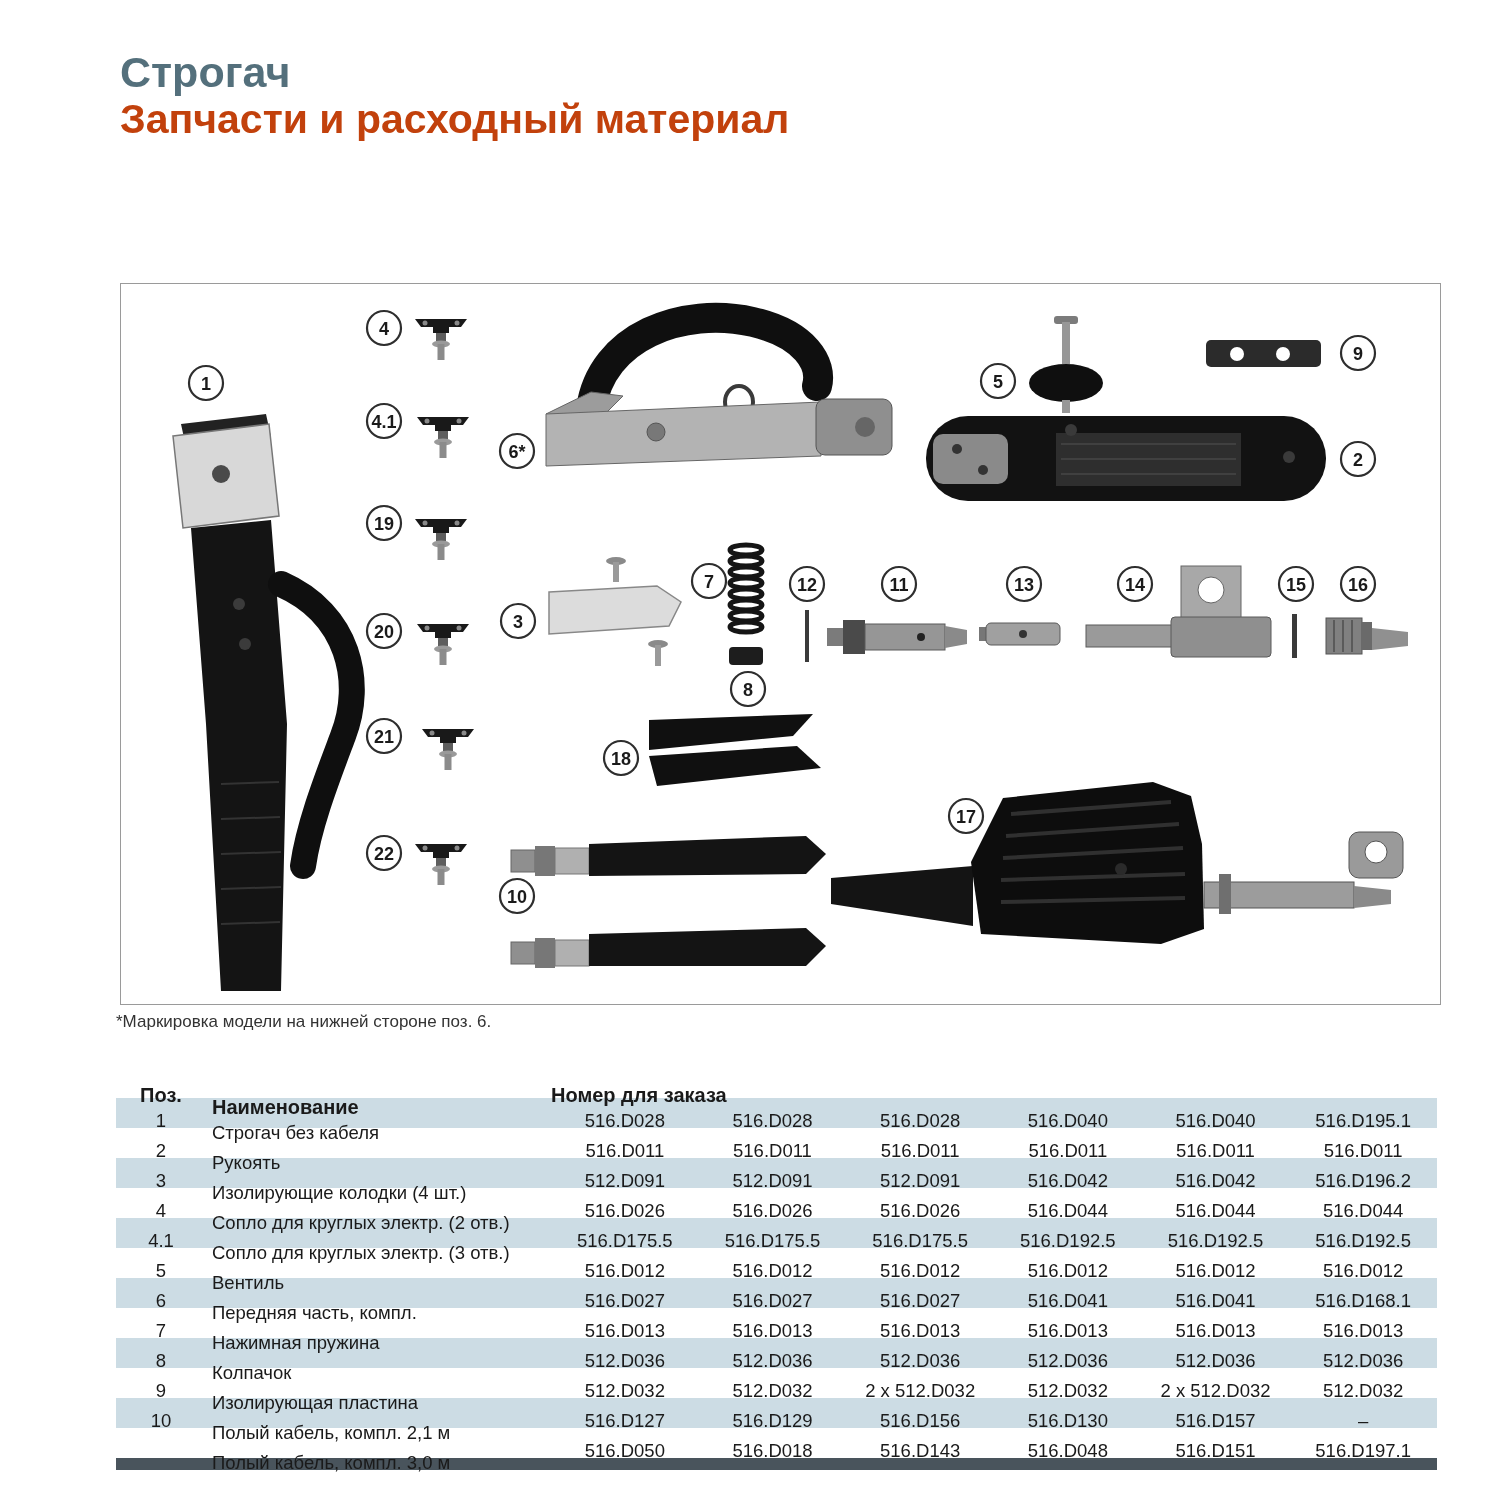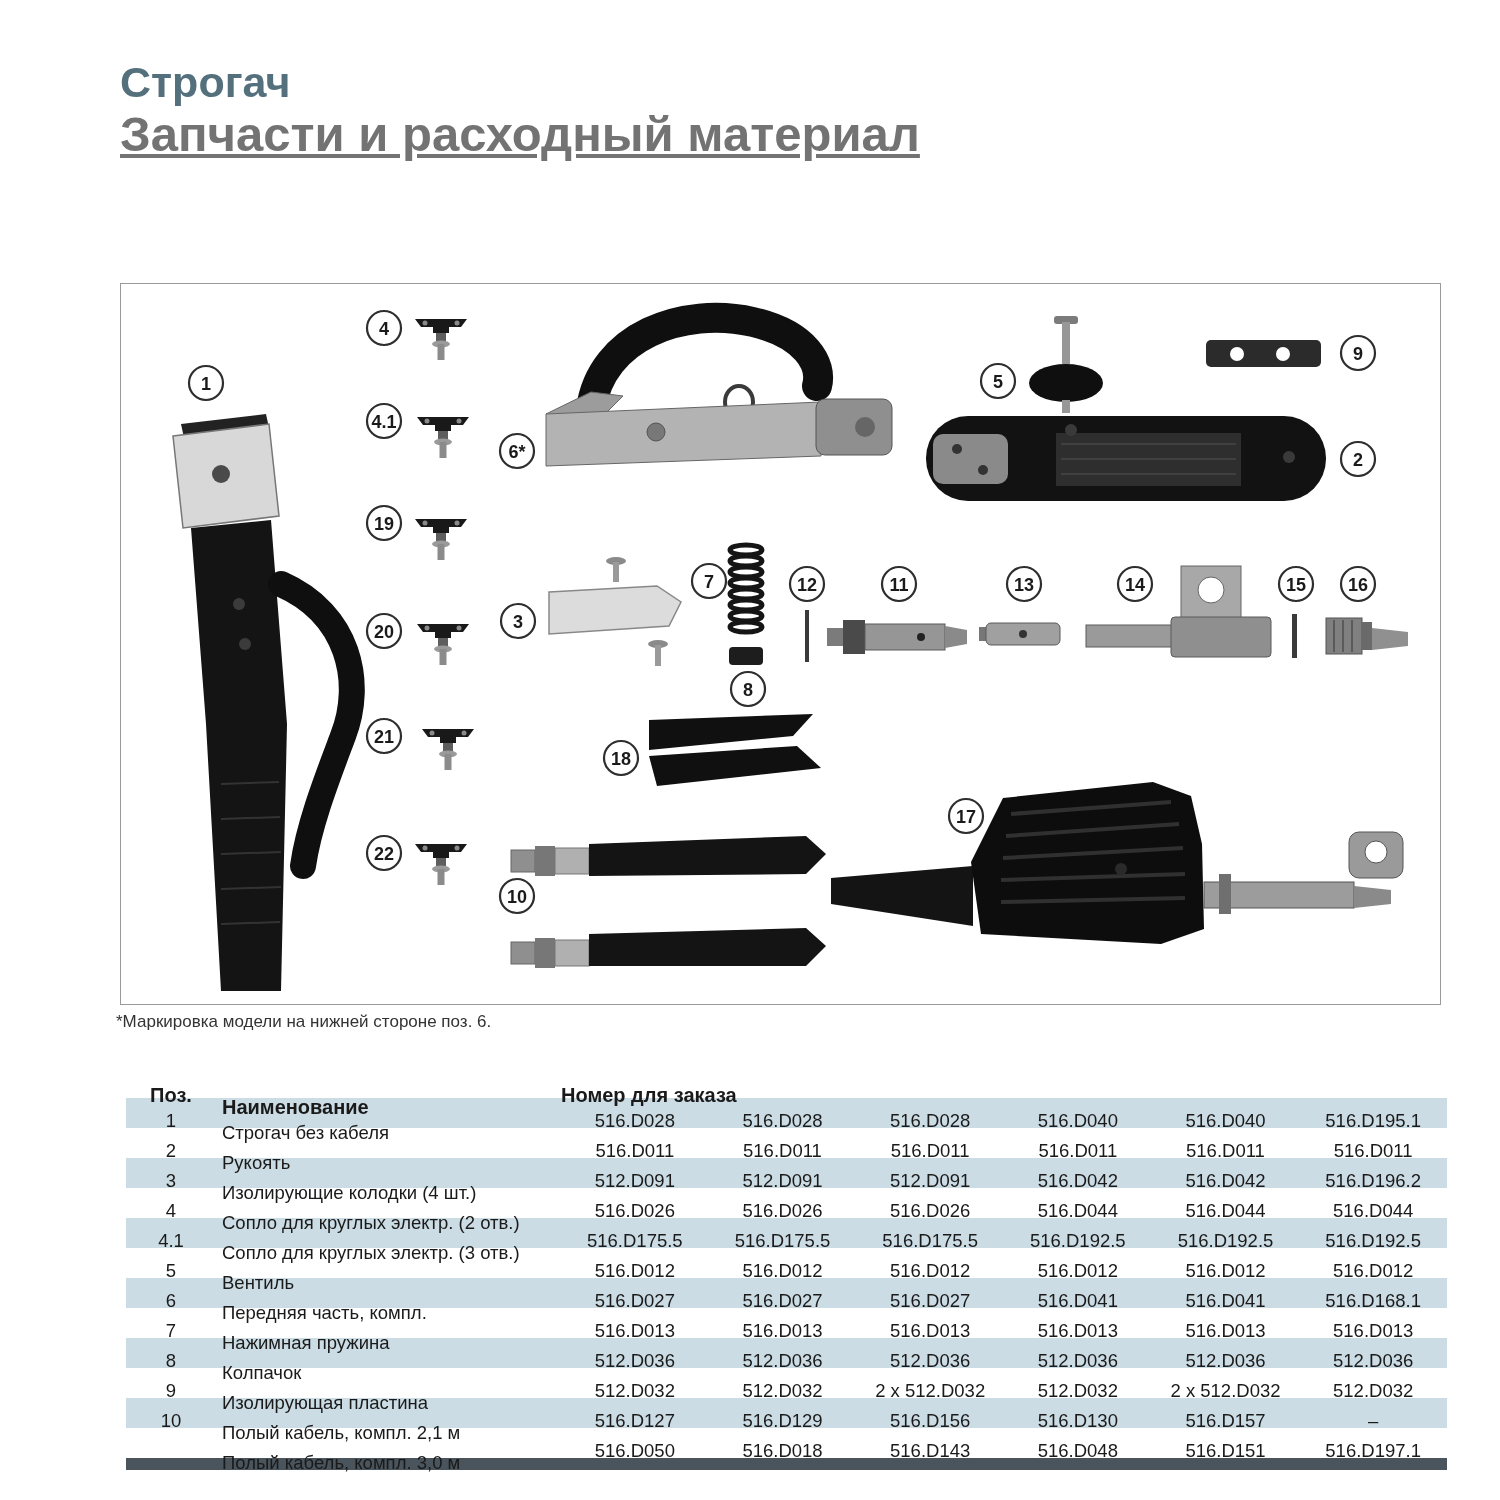--- a/index.html
+++ b/index.html
@@ -1,33 +1,33 @@
 <!DOCTYPE html>
 <html><head>
 <meta charset="utf-8">
 <style>
   html,body{margin:0;padding:0;background:#fff;}
   body{width:1500px;height:1500px;position:relative;overflow:hidden;
        font-family:"Liberation Sans",sans-serif;color:#1a1a1a;}
 
-  .header{position:absolute;left:120px;top:58px;}
+  .header{position:absolute;left:120px;top:48px;}
   .title{font-size:43px;font-weight:bold;color:#54707c;line-height:1.12;}
-  .subtitle{font-size:49px;font-weight:bold;color:#737373;line-height:1.15;text-decoration:underline;}
+  .subtitle{font-size:41px;font-weight:bold;color:#c2410c;line-height:1.15;}
 
   .diagram{position:absolute;left:120px;top:283px;width:1319px;height:720px;
            border:1px solid #9a9a9a;background:#fff;}
   .diagram svg{display:block;width:1319px;height:720px;}
 
   .callout-circle{fill:#fff;stroke:#2e2e2e;stroke-width:2.2;}
   .callout-num{font-family:"Liberation Sans",sans-serif;font-size:18px;font-weight:bold;
                fill:#1a1a1a;text-anchor:middle;dominant-baseline:central;}
 
   .footnote{position:absolute;left:116px;top:1012px;font-size:17px;color:#333;}
 
-  .table{position:absolute;left:126px;top:1072px;width:1321px;}
+  .table{position:absolute;left:116px;top:1072px;width:1321px;}
   .trow,.thead-row1,.thead-row2{display:grid;grid-template-columns:90px 345px repeat(6,1fr);}
   .thead-row1{height:26px;align-items:center;}
   .thead-row2{height:30px;align-items:center;}
   .trow{height:30px;align-items:center;font-size:18.5px;}
   .trow.shaded{background:#ccdce4;}
   .th{font-weight:bold;font-size:20px;}
   .c-pos{text-align:center;}
   .c-name{text-align:left;padding-left:6px;margin-top:24px;}
   .c-order{grid-column:3 / 9;}
   .c-model{text-align:center;font-weight:bold;font-size:20px;}

